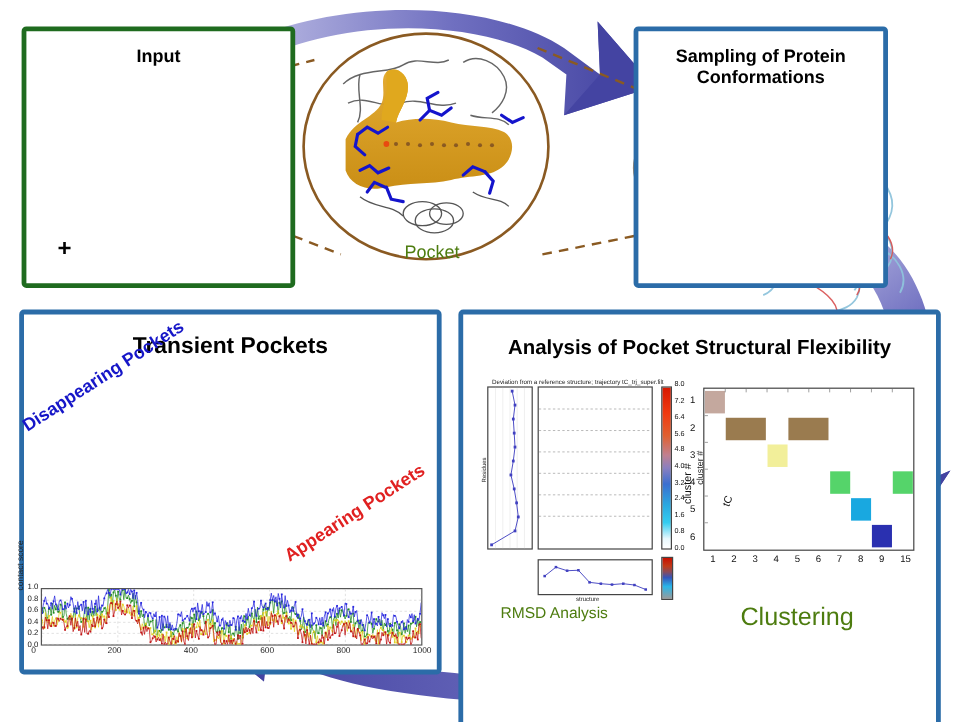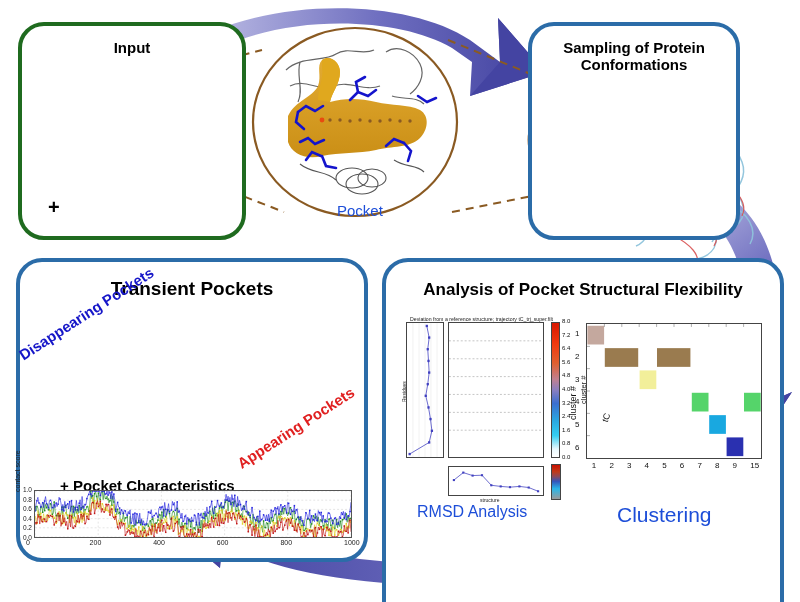--- a/index.html
+++ b/index.html
@@ -4,40 +4,40 @@
 <style>
   html,body{margin:0;padding:0;}
   body{
     width:800px;height:602px;
     background:#ffffff;
     font-family:"Liberation Sans", sans-serif;
     overflow:hidden;
     position:relative;
   }
   #stage{position:absolute;left:0;top:0;width:800px;height:602px;}
-  .panel{position:absolute;background:#fff;border-radius:26px;box-sizing:border-box;}
+  .panel{position:absolute;background:#fff;border-radius:4px;box-sizing:border-box;}
   #panel-input{left:18px;top:22px;width:228px;height:218px;border:4px solid #1f6b1f;}
   #panel-sampling{left:528px;top:22px;width:212px;height:218px;border:4px solid #2b6ca8;}
   #panel-transient{left:16px;top:258px;width:352px;height:304px;border:4px solid #2b6ca8;}
   #panel-analysis{left:382px;top:258px;width:402px;height:379px;border:4px solid #2b6ca8;}
 
   .ptitle{
     position:absolute;width:100%;text-align:center;
     font-weight:bold;color:#000;line-height:1.12;
   }
   #t-input{top:14px;font-size:15px;}
   #t-sampling{top:14px;font-size:15px;}
   #t-transient{top:16px;font-size:19px;}
   #t-analysis{top:18px;font-size:17px;}
 
   .svgfull{position:absolute;left:0;top:0;width:800px;height:602px;pointer-events:none;}
 
-  .plabel{position:absolute;font-size:15px;color:#1d4ed8;}
+  .plabel{position:absolute;font-size:15px;color:#4d7c0f;}
   #lbl-pocket{left:337px;top:202px;}
-  #lbl-rmsd{left:417px;top:503px;font-size:16px;}
+  #lbl-rmsd{left:417px;top:503px;font-size:13px;}
   #lbl-clust{left:617px;top:503px;font-size:21px;}
   #lbl-plus{left:48px;top:196px;font-size:20px;font-weight:bold;color:#000;}
 
   .rot-lbl{position:absolute;font-weight:bold;line-height:1.05;text-align:center;}
   #lbl-disapp{left:8px;top:306px;color:#1616c8;font-size:15px;transform:rotate(-33deg);}
   #lbl-appear{left:228px;top:420px;color:#e02020;font-size:15px;transform:rotate(-33deg);}
 
   #t-pchar{position:absolute;left:60px;top:477px;font-size:15px;font-weight:bold;color:#000;}
 
   .mini{position:absolute;box-sizing:border-box;}
@@ -333,21 +333,20 @@
   </div>
 
   <div class="plabel" id="lbl-plus">+</div>
   <div class="plabel" id="lbl-pocket">Pocket</div>
   <div class="plabel" id="lbl-rmsd">RMSD Analysis</div>
   <div class="plabel" id="lbl-clust">Clustering</div>
 
   <div class="rot-lbl" id="lbl-disapp">Disappearing Pockets</div>
   <div class="rot-lbl" id="lbl-appear">Appearing Pockets</div>
 
-  <div id="t-pchar">+ Pocket Characteristics</div>
 
   <div class="mini" id="contact-plot">
     <svg viewBox="0 0 318 48" preserveAspectRatio="none" style="width:100%;height:100%;display:block;">
       <g id="cs-grid" stroke="#cccccc" stroke-width="0.5" stroke-dasharray="2 2">
           <line x1="0" y1="48" x2="318" y2="48"></line>
           <line x1="0" y1="38.4" x2="318" y2="38.4"></line>
           <line x1="0" y1="28.799999999999997" x2="318" y2="28.799999999999997"></line>
           <line x1="0" y1="19.200000000000003" x2="318" y2="19.200000000000003"></line>
           <line x1="0" y1="9.599999999999994" x2="318" y2="9.599999999999994"></line>
           <line x1="0" y1="0" x2="318" y2="0"></line>

